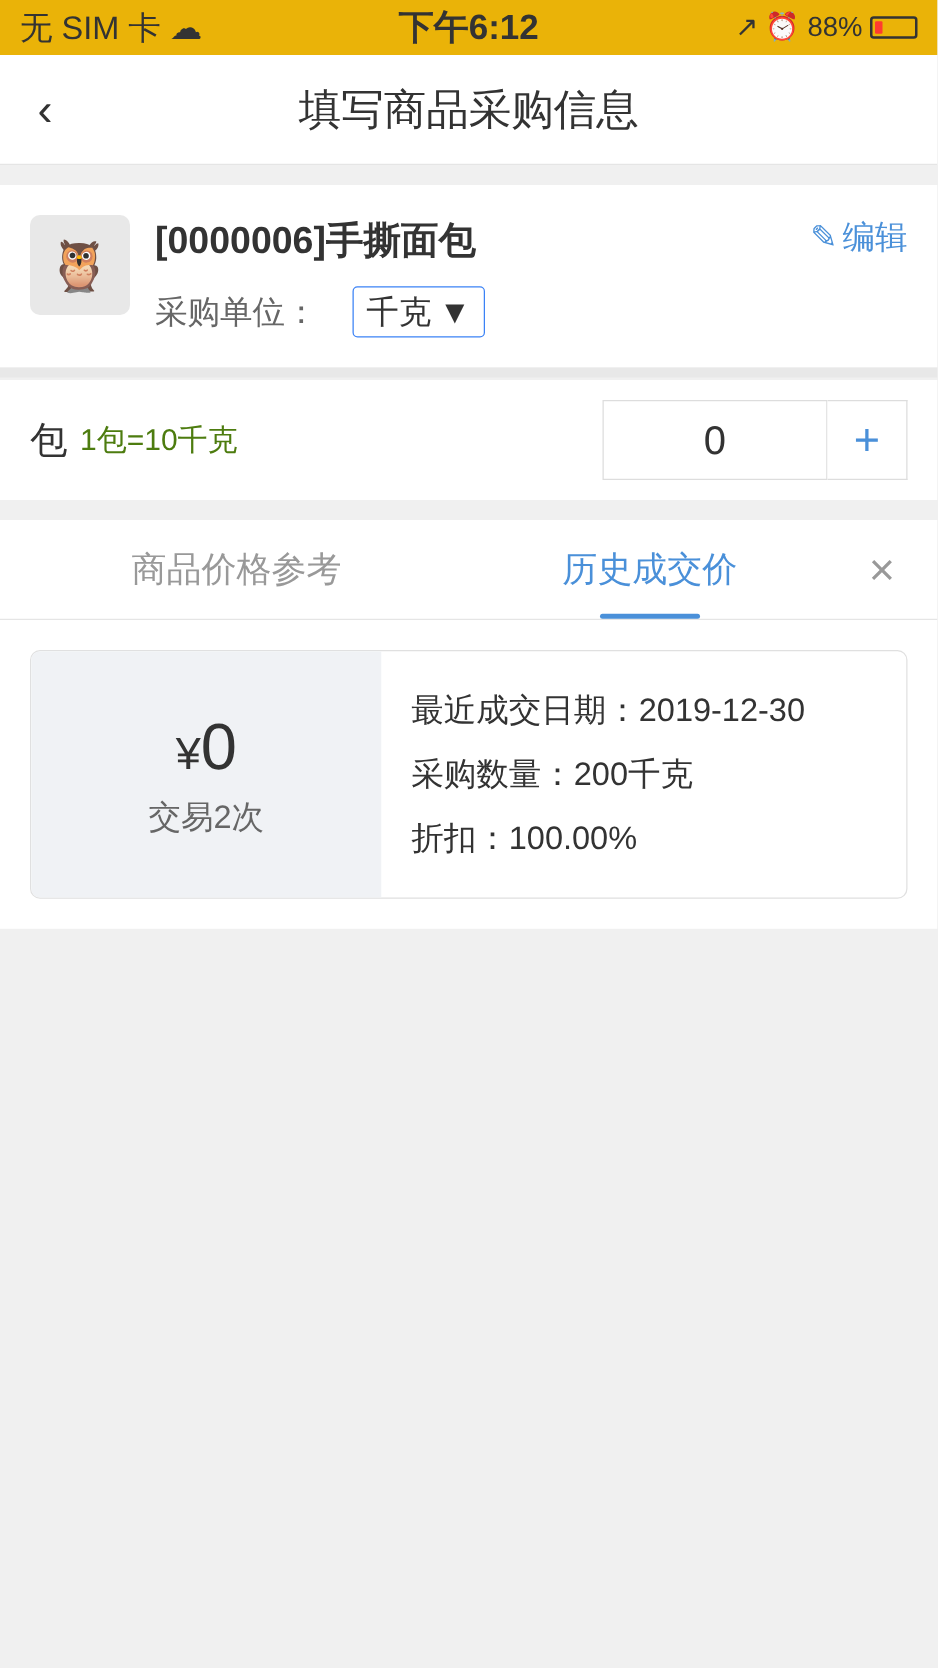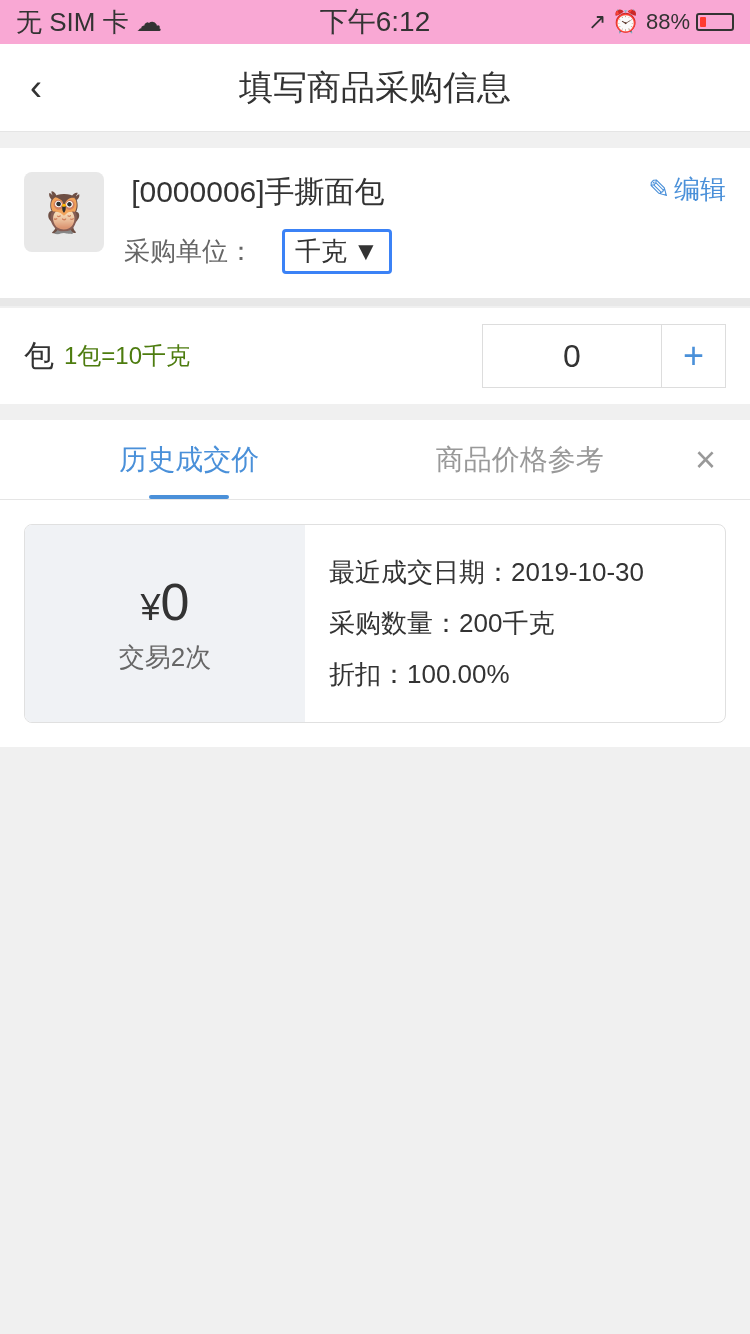--- a/index.html
+++ b/index.html
@@ -8,37 +8,37 @@
       width: 750px;
       min-height: 1334px;
       font-family: -apple-system, "PingFang SC", "Helvetica Neue", Arial, sans-serif;
       background: #f0f0f0;
       overflow-x: hidden;
     }
 
     
     .status-bar {
       height: 44px;
-      background: #f9a8d4;
+      background: #eab308;
       display: flex;
       align-items: center;
       justify-content: space-between;
       padding: 0 16px;
       font-size: 28px;
     }
     .status-left {
       display: flex;
       align-items: center;
       gap: 8px;
       font-size: 26px;
       color: #333;
     }
     .status-center {
       font-size: 28px;
-      font-weight: 400;
+      font-weight: 700;
       color: #333;
     }
     .status-right {
       display: flex;
       align-items: center;
       gap: 6px;
       font-size: 22px;
       color: #333;
     }
     .battery-icon {
@@ -118,36 +118,35 @@
       color: #666;
     }
     .product-info {
       display: flex;
       flex-direction: column;
       gap: 16px;
     }
     .product-name {
       font-size: 30px;
       color: #333;
-      font-weight: 400;
-      text-align: center;
+      font-weight: 700;
     }
     .purchase-unit-row {
       display: flex;
       align-items: center;
       gap: 28px;
     }
     .unit-label {
       font-size: 26px;
       color: #666;
     }
     .unit-selector {
       display: flex;
       align-items: center;
-      border: 3px solid #3b82f6;
+      border: 1px solid #3b82f6;
       border-radius: 4px;
       padding: 2px 10px;
       font-size: 26px;
       color: #333;
       gap: 6px;
       background: #fff;
     }
     .edit-link {
       font-size: 26px;
       color: #4a90d9;
@@ -379,40 +378,40 @@
     </div>
     <div class="quantity-right">
       <input class="quantity-input" type="text" value="0" style="">
       <div class="quantity-plus">+</div>
     </div>
   </div>
 </div>
 
 <div class="tab-section">
   <div class="tab-bar">
+    <div class="tab-item">
+      <span>商品价格参考</span>
+    </div>
     <div class="tab-item active">
       <span>历史成交价</span>
-    </div>
-    <div class="tab-item">
-      <span>商品价格参考</span>
     </div>
     <div class="tab-close">×</div>
   </div>
 
   <div class="history-content">
     <div class="price-card">
       <div class="price-card-left">
         <div class="price-amount">
           <span class="price-yen">¥</span><span>0</span>
         </div>
         <div class="price-count">交易2次</div>
       </div>
       <div class="price-card-right">
         <div class="price-detail-row">
-          <span>最近成交日期：</span><span>2019-10-30</span>
+          <span>最近成交日期：</span><span>2019-12-30</span>
         </div>
         <div class="price-detail-row">
           <span>采购数量：</span><span>200千克</span>
         </div>
         <div class="price-detail-row">
           <span>折扣：</span><span>100.00%</span>
         </div>
       </div>
     </div>
   </div>

